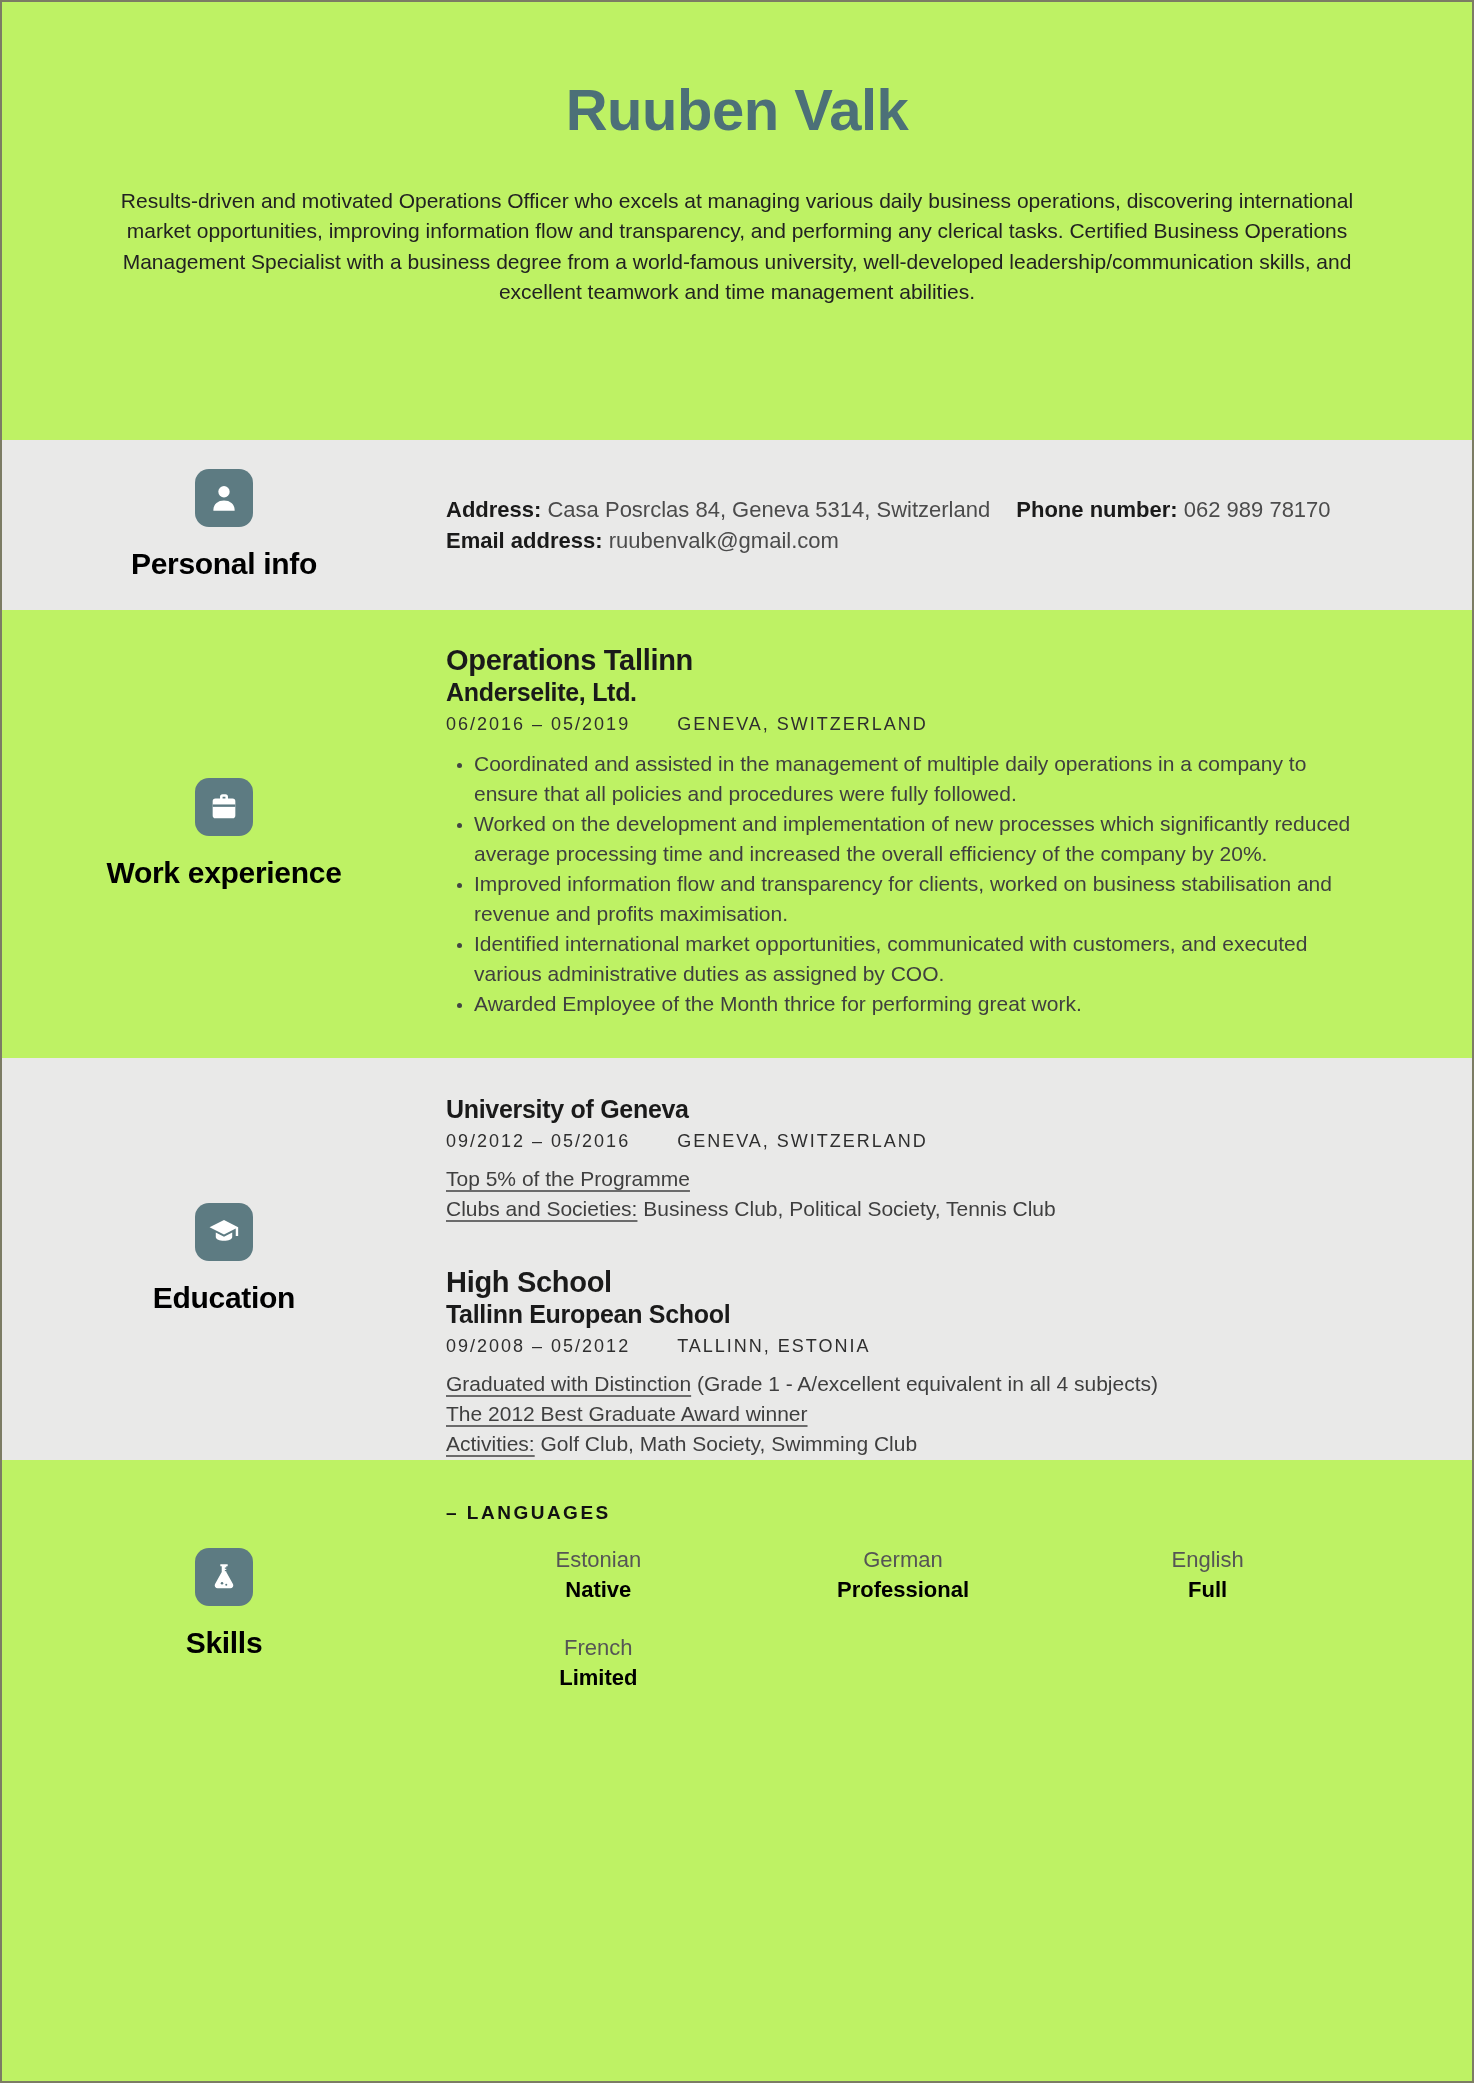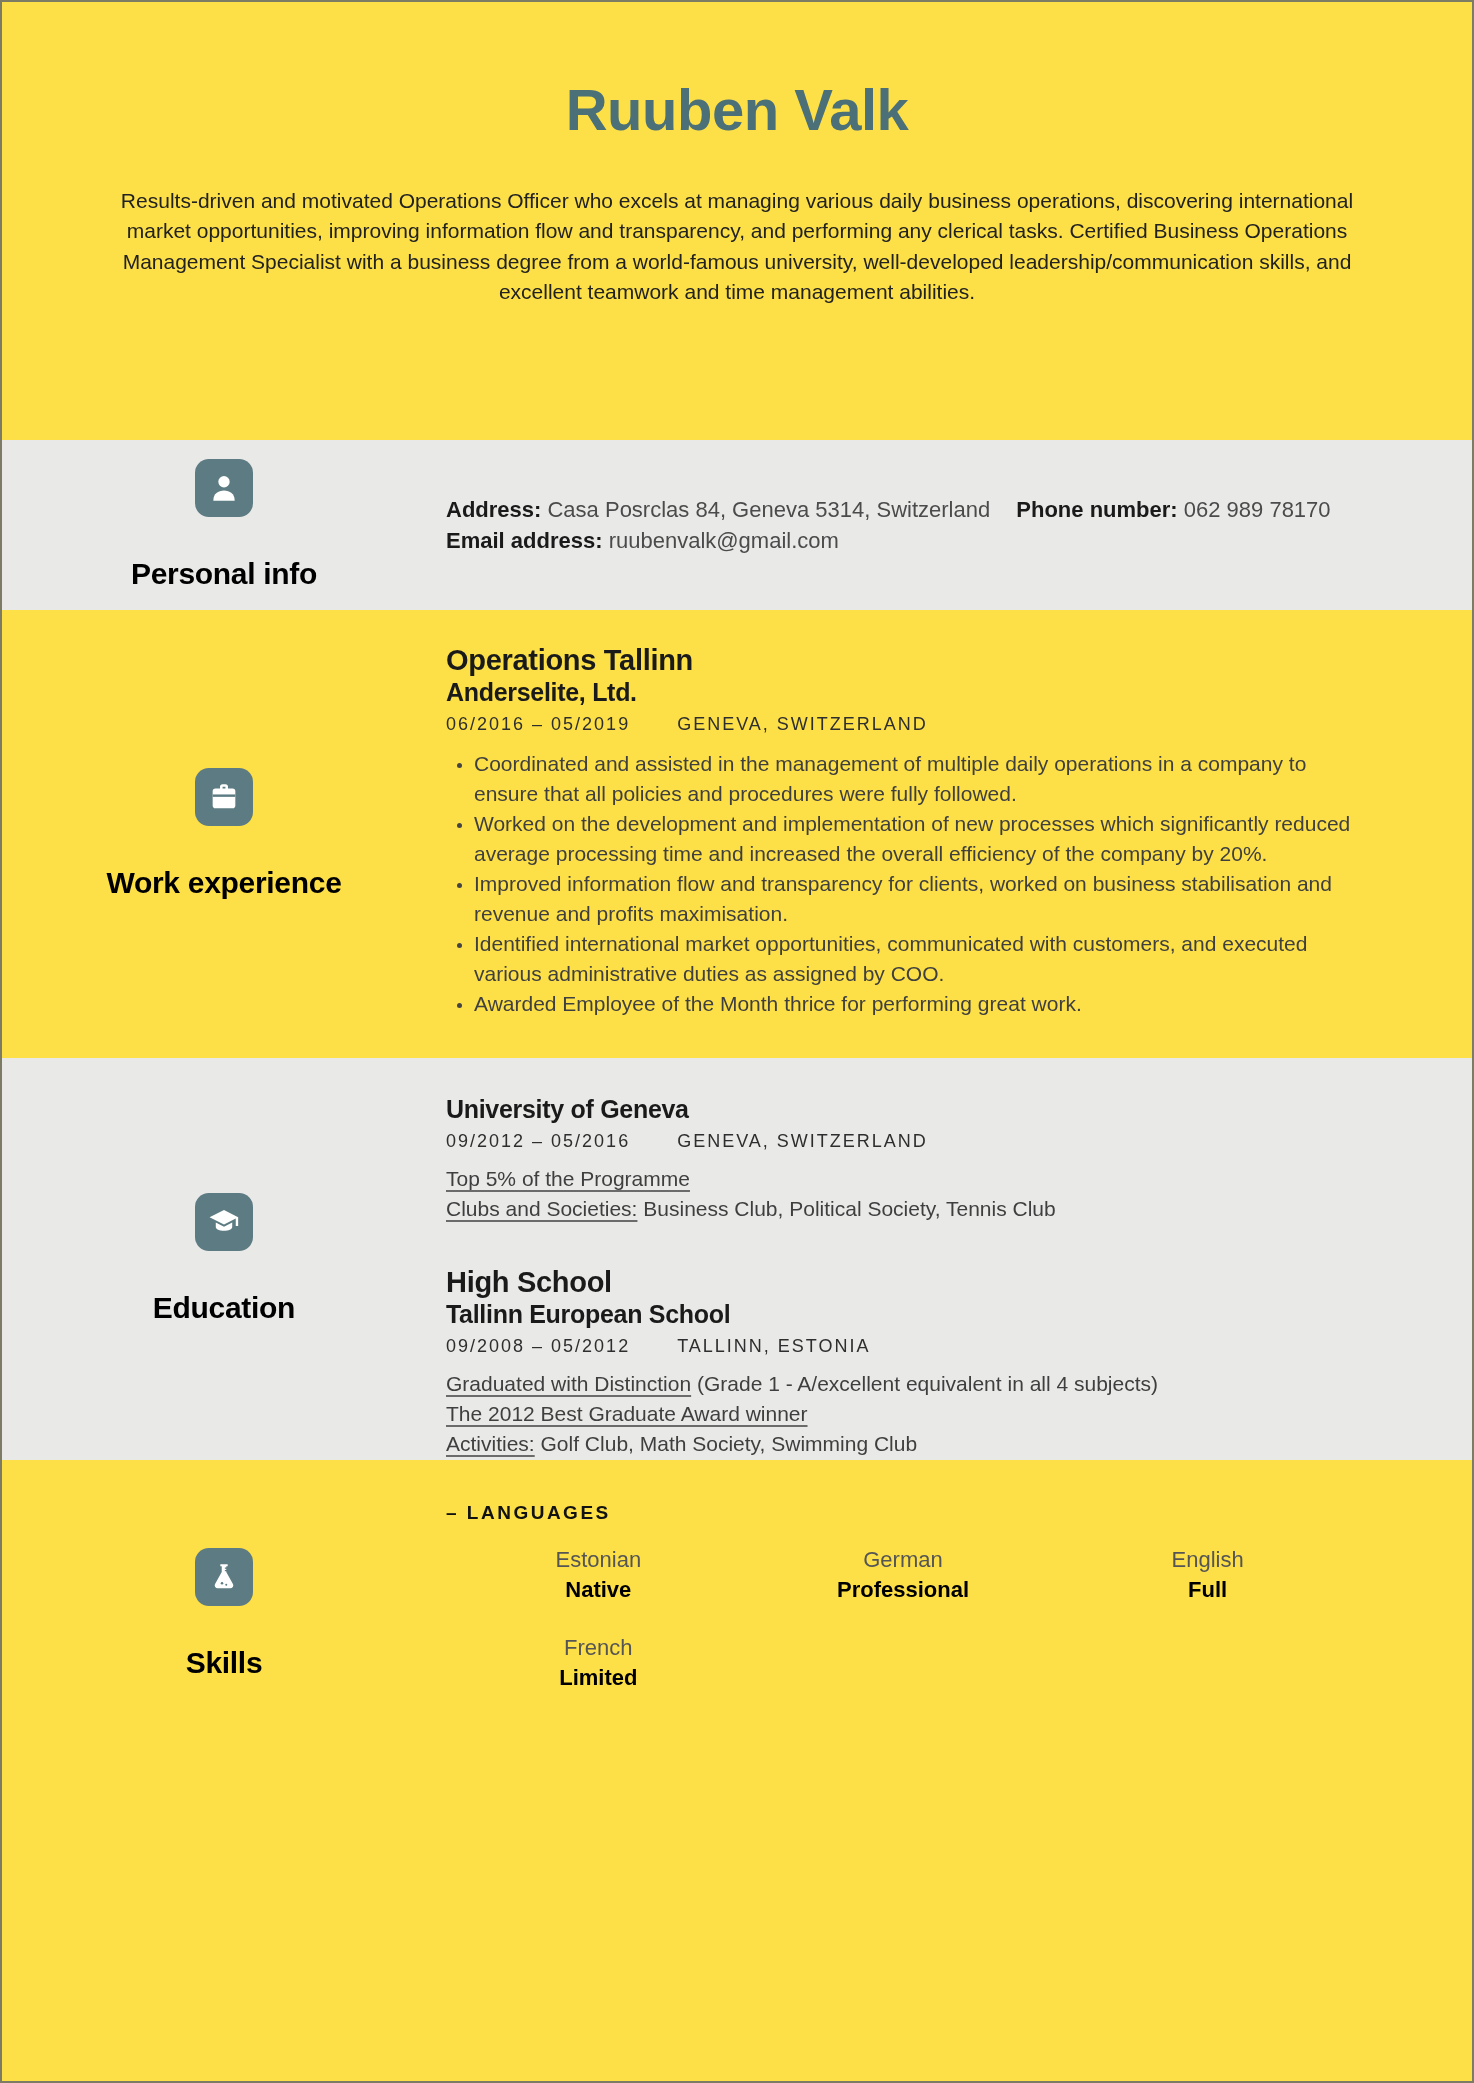--- a/index.html
+++ b/index.html
@@ -12,21 +12,21 @@
     --frame: #7c7c64;
   }
   * { margin: 0; padding: 0; box-sizing: border-box; }
   html, body { background: #fff; }
   body { font-family: "Liberation Sans", sans-serif; color: var(--text); }
 
   .page {
     width: 1474px;
     height: 2083px;
     border: 2px solid var(--frame);
-    background: #fde047;
+    background: #bef264;
     overflow: hidden;
   }
 
   
   .header {
     height: 438px;
     text-align: center;
     padding-top: 76px;
   }
   .name {
@@ -52,21 +52,21 @@
   .band-education { height: 402px; }
   .band-skills    { height: 625px; }
 
   .left-col {
     width: 444px;
     flex: 0 0 444px;
     display: flex;
     flex-direction: column;
     align-items: center;
     justify-content: center;
-    gap: 40px;
+    gap: 20px;
   }
   .band-skills .left-col { justify-content: flex-start; padding-top: 88px; }
 
   .icon-box {
     width: 58px;
     height: 58px;
     border-radius: 14px;
     background: var(--accent);
     color: var(--accent);
     display: flex;

